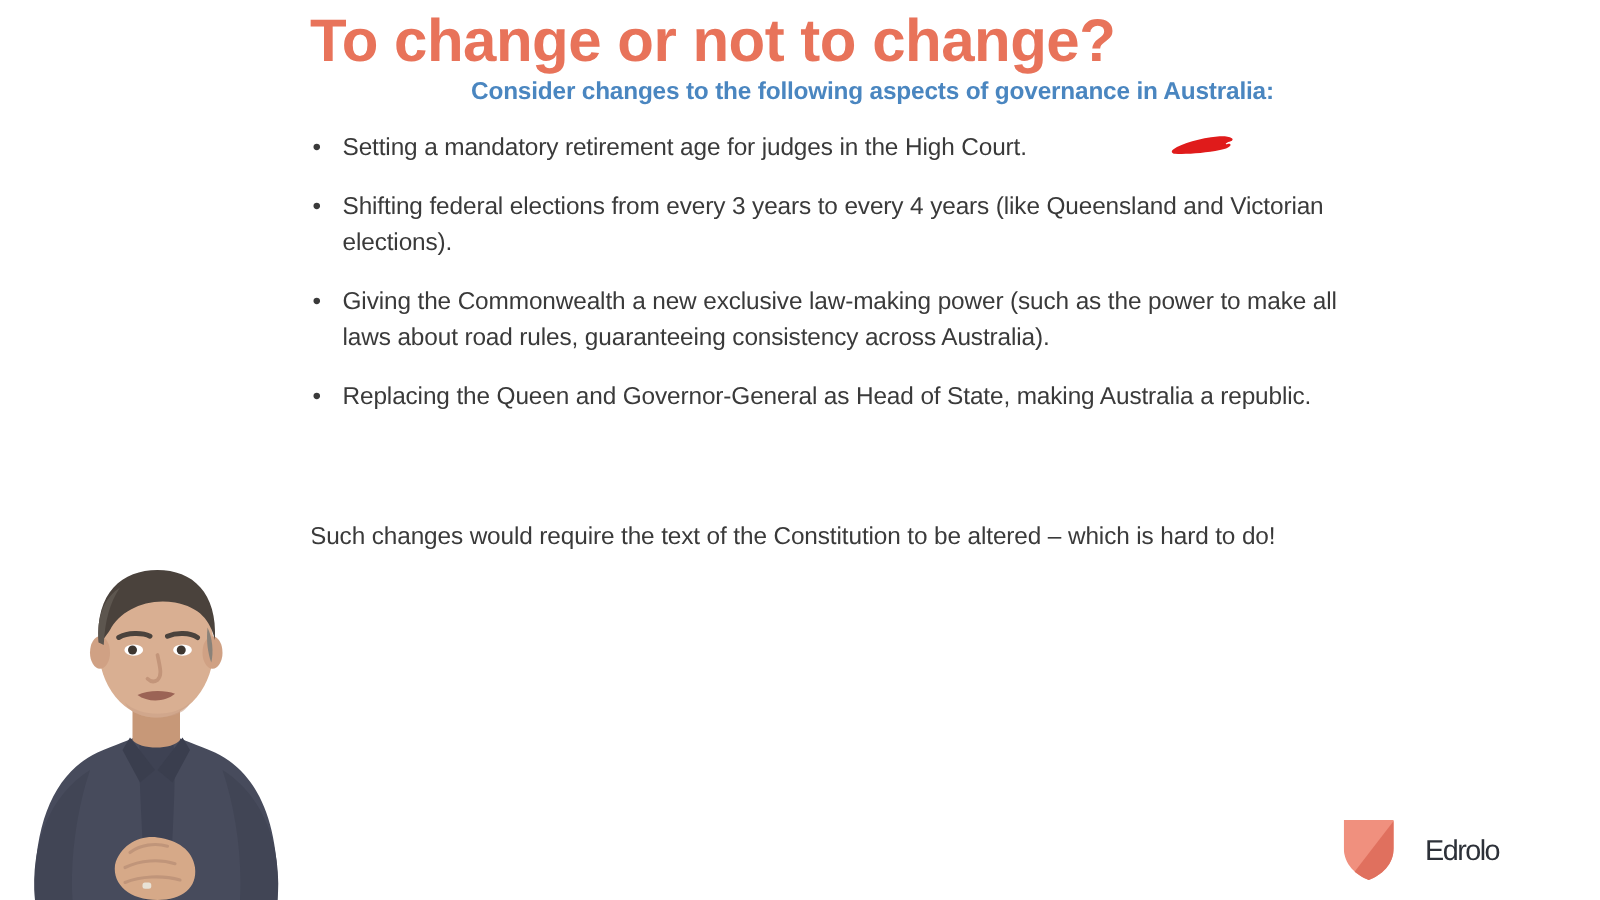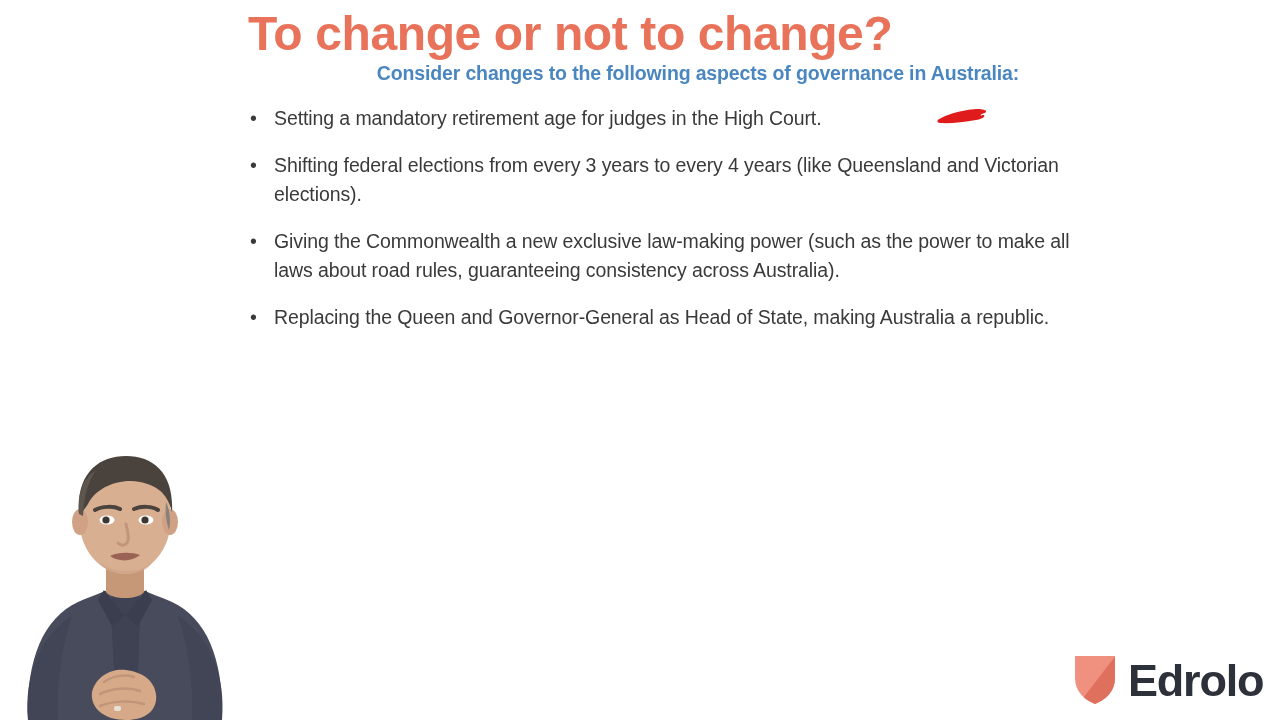--- a/index.html
+++ b/index.html
@@ -119,25 +119,26 @@
     position: absolute;
     left: 1073px;
     top: 652px;
     width: 200px;
     height: 56px;
     display: flex;
     align-items: center;
     gap: 11px;
   }
   .brand-wordmark {
-    font-size: 45px;
-    font-weight: bold;
+    font-size: 23px;
+    font-weight: normal;
     color: #2D3139;
     letter-spacing: -1.2px;
     line-height: 1;
+    margin-left: 12px;
   }
 
   
   .presenter-video {
     position: absolute;
     left: 0;
     top: 430px;
     width: 250px;
     height: 290px;
     overflow: hidden;
@@ -167,20 +168,21 @@
         <span class="dot">•</span>
         <span class="bullet-text">Giving the Commonwealth a new exclusive law-making power (such as the power to make all laws about road rules, guaranteeing consistency across Australia).</span>
       </li>
       <li class="bullet-item">
         <span class="dot">•</span>
         <span class="bullet-text">Replacing the Queen and Governor-General as Head of State, making Australia a republic.</span>
       </li>
     </ul>
   </div>
 
+  <div class="closing-para">Such changes would require the text of the Constitution to be altered – which is hard to do!</div>
 
   <svg class="annotation-stroke" viewBox="0 0 54 26">
     <path d="M2.5,15.5 C10,10.5 24,6.5 38,5.2 C43,4.8 47,5.2 49.5,6.6
              C50.6,7.2 50.2,8.6 48.6,9.0 C47.2,9.4 45.8,9.9 44.9,10.6
              C44.2,11.1 44.8,11.7 45.6,11.4 C47.2,10.8 48.4,10.9 48.4,11.9
              C48.4,13.3 45.0,15.0 40.0,16.0 C28.0,18.4 13.5,19.6 4.0,19.0
              C1.4,18.8 0.6,16.8 2.5,15.5 Z" fill="#E01B1B"></path>
   </svg>
 
   <div class="copyright">© Ash Evans &amp; Edrolo 2021</div>

